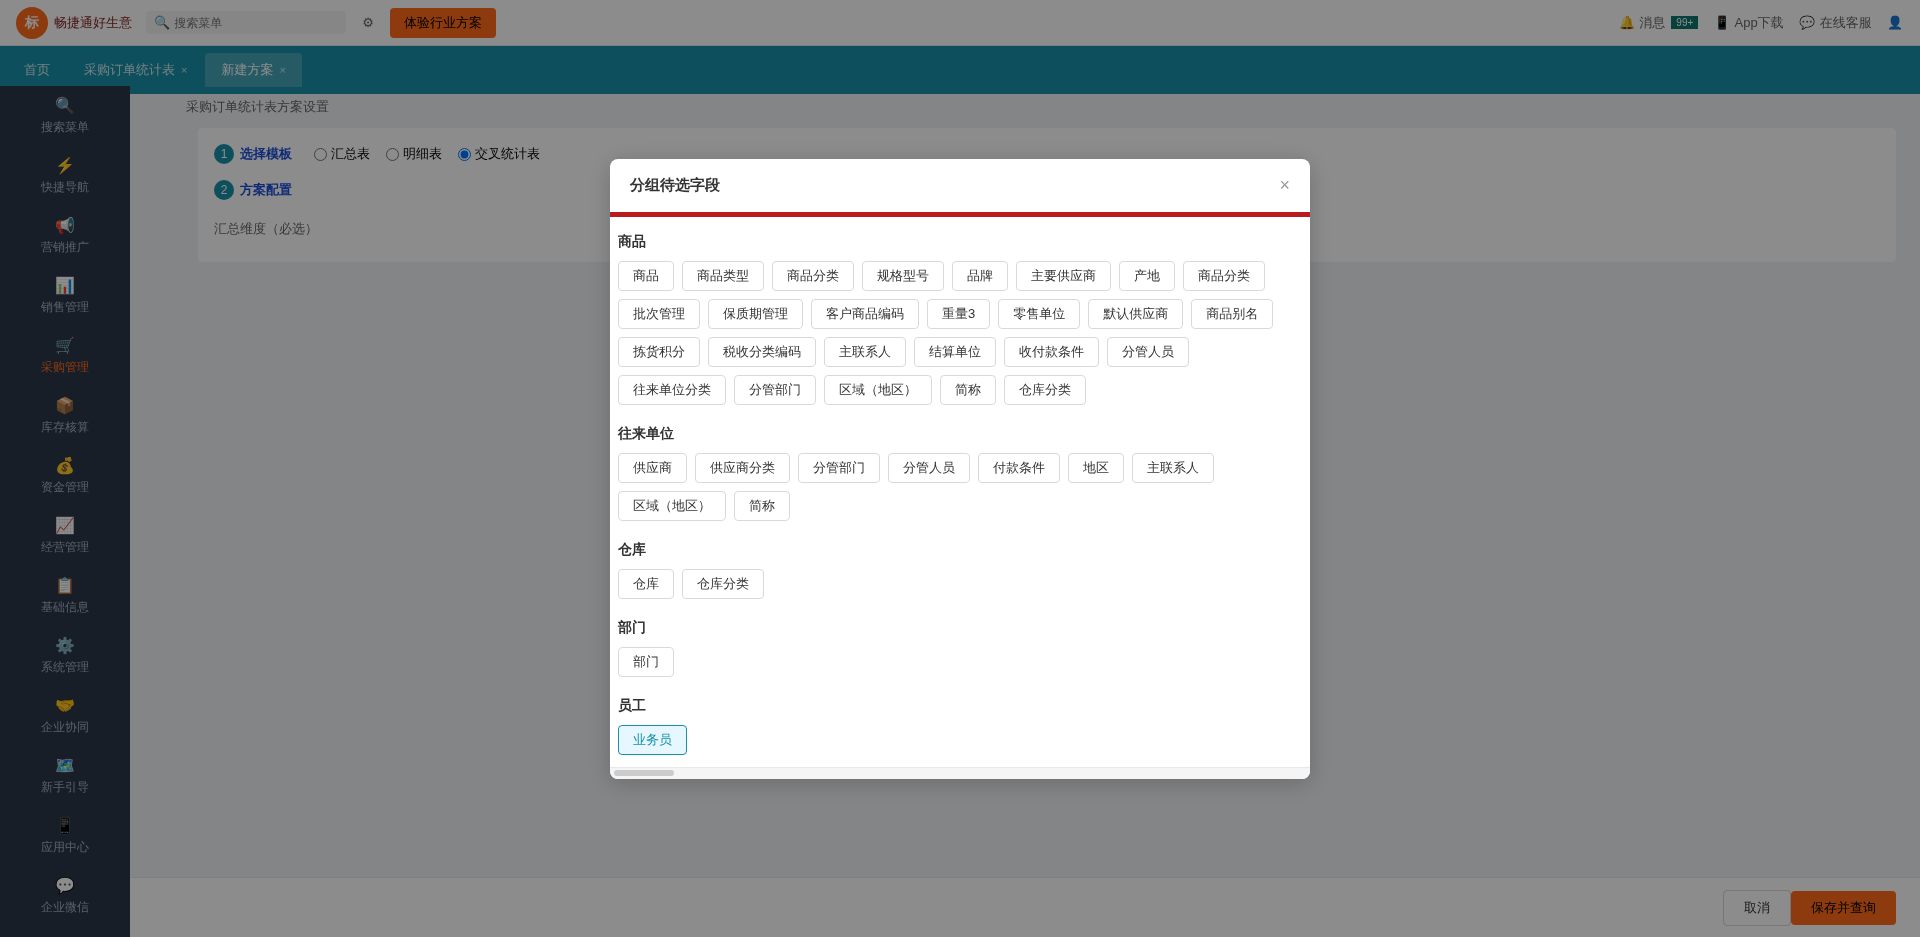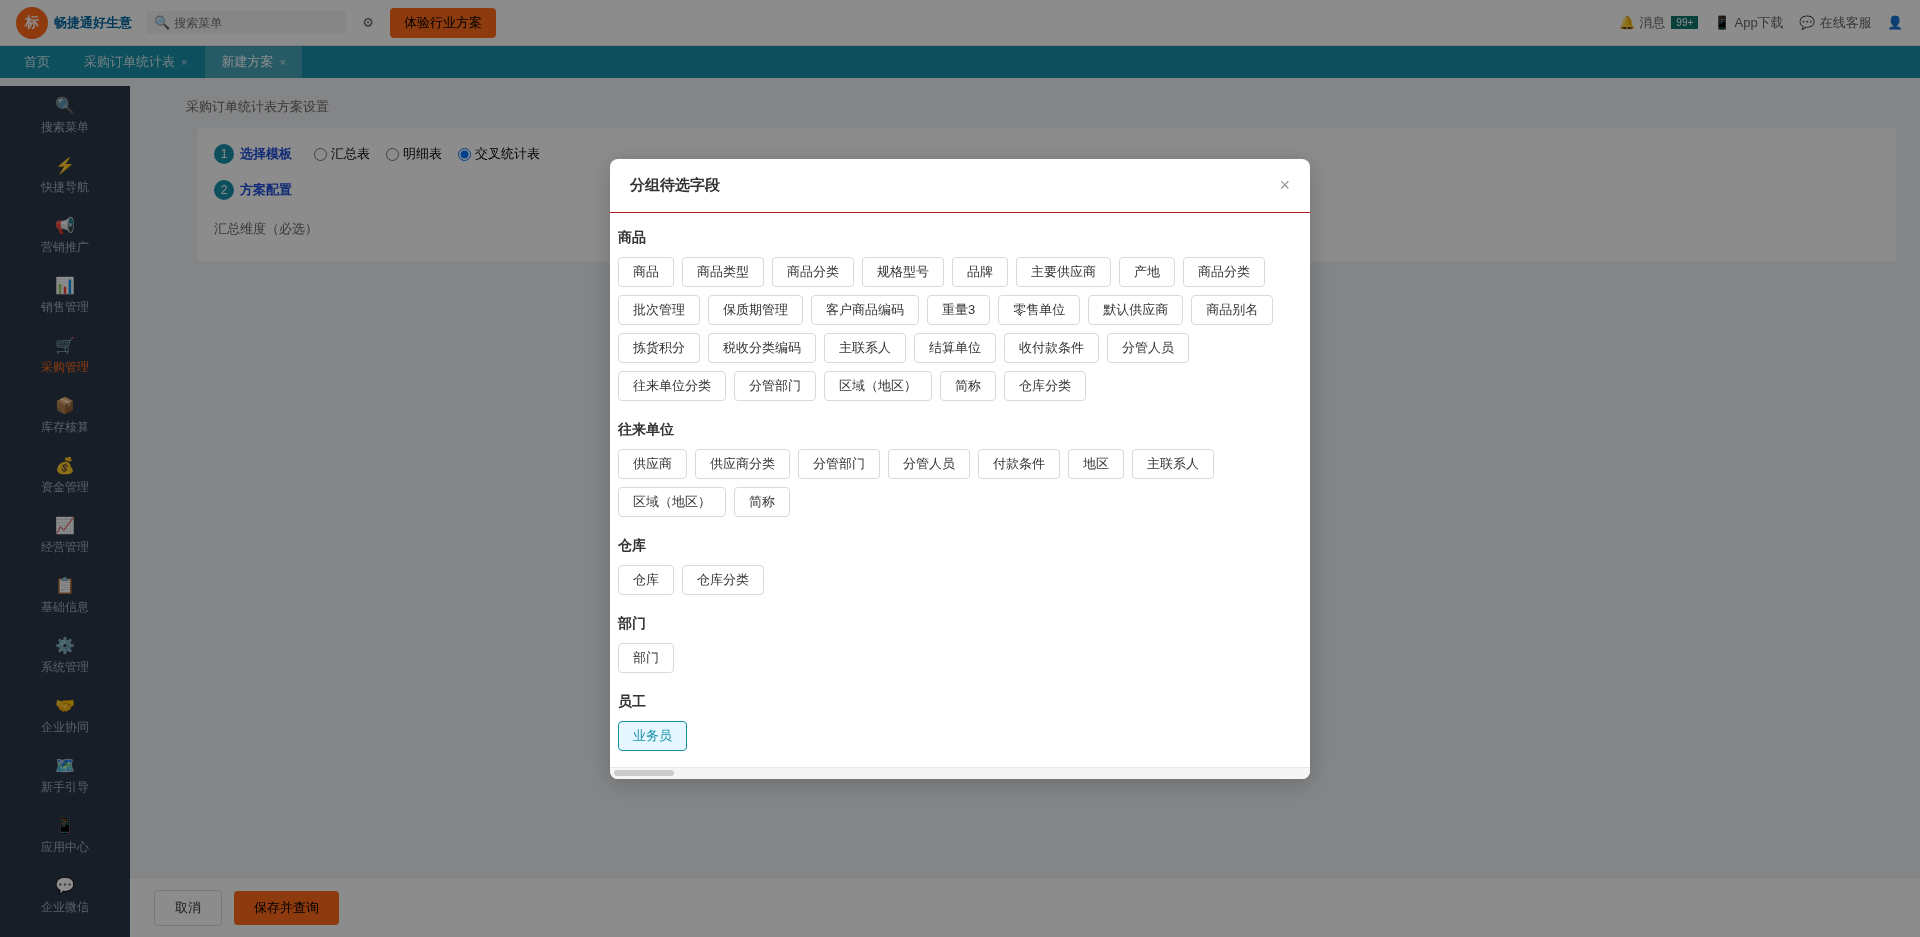--- a/index.html
+++ b/index.html
@@ -2,31 +2,31 @@
 <html><head>
   <meta charset="utf-8">
   <style>
     * { margin: 0; padding: 0; box-sizing: border-box; }
     body { font-family: 'Microsoft YaHei', Arial, sans-serif; font-size: 13px; background: #f0f2f5; overflow: hidden; width: 1920px; height: 937px; }
 
     
     .topbar { height: 46px; background: #fff; display: flex; align-items: center; padding: 0 16px; border-bottom: 1px solid #e8e8e8; position: relative; z-index: 10; }
     .topbar-logo { display: flex; align-items: center; gap: 6px; width: 130px; }
     .logo-icon { width: 32px; height: 32px; background: #ff6b1a; border-radius: 50%; display: flex; align-items: center; justify-content: center; color: white; font-size: 14px; font-weight: bold; }
-    .logo-text { font-size: 13px; color: #0369a1; font-weight: bold; }
+    .logo-text { font-size: 13px; color: #7f1d1d; font-weight: normal; }
     .topbar-search { display: flex; align-items: center; background: #f5f5f5; border-radius: 4px; padding: 4px 8px; width: 200px; gap: 4px; }
     .topbar-search input { border: none; background: transparent; outline: none; font-size: 12px; width: 140px; }
     .topbar-btn { background: #ff6b1a; color: #000000; border: none; border-radius: 4px; padding: 6px 14px; font-size: 13px; cursor: pointer; margin-left: 8px; }
     .topbar-settings { width: 28px; height: 28px; display: flex; align-items: center; justify-content: center; cursor: pointer; color: #666; margin-left: 8px; }
     .topbar-right { margin-left: auto; display: flex; align-items: center; gap: 16px; font-size: 13px; color: #666; }
     .topbar-right-item { display: flex; align-items: center; gap: 4px; cursor: pointer; }
     .badge { background: #0f766e; color: white; border-radius: 0; padding: 1px 5px; font-size: 10px; margin-left: 2px; }
 
     
-    .nav-tabs { height: 32px; background: #1890a8; display: flex; align-items: center; padding: 0 8px; gap: 2px; }
+    .nav-tabs { height: 48px; background: #1890a8; display: flex; align-items: center; padding: 0 8px; gap: 2px; }
     .nav-tab { padding: 8px 16px; color: rgba(255,255,255,0.8); cursor: pointer; border-radius: 4px 4px 0 0; font-size: 13px; display: flex; align-items: center; gap: 6px; }
     .nav-tab.active { background: rgba(255,255,255,0.2); color: white; }
     .nav-tab-close { color: rgba(255,255,255,0.7); font-size: 11px; cursor: pointer; }
 
     
     .sidebar { position: absolute; left: 0; top: 86px; width: 130px; height: calc(937px - 86px); background: #2d3748; display: flex; flex-direction: column; }
     .sidebar-item { display: flex; flex-direction: column; align-items: center; padding: 10px 0; cursor: pointer; color: #a0aec0; gap: 4px; font-size: 12px; }
     .sidebar-item.active { color: #ff6b1a; }
     .sidebar-icon { font-size: 16px; }
     .page-header { font-size: 13px; color: #666; margin-bottom: 12px; }
@@ -37,21 +37,21 @@
     .step-num { width: 20px; height: 20px; border-radius: 50%; background: #1890a8; color: white; font-size: 12px; display: flex; align-items: center; justify-content: center; }
     .step-label { font-size: 13px; color: #1d4ed8; font-weight: bold; }
     .radio-group { display: flex; gap: 16px; align-items: center; margin-left: 16px; }
     .radio-item { display: flex; align-items: center; gap: 4px; cursor: pointer; font-size: 13px; }
 
     
     .overlay { position: fixed; top: 0; left: 0; width: 1920px; height: 937px; background: rgba(0,0,0,0.45); z-index: 100; display: flex; align-items: center; justify-content: center; }
 
     
     .modal { background: white; border-radius: 8px; width: 700px; max-height: 620px; display: flex; flex-direction: column; box-shadow: 0 4px 24px rgba(0,0,0,0.2); }
-    .modal-header { padding: 16px 20px; border-bottom: 1px solid #b91c1c; display: flex; align-items: center; justify-content: space-between; flex-shrink: 0; }
+    .modal-header { padding: 16px 20px; border-bottom: 5px solid #b91c1c; display: flex; align-items: center; justify-content: space-between; flex-shrink: 0; }
     .modal-title { font-size: 15px; font-weight: bold; color: #333; }
     .modal-close { cursor: pointer; color: #999; font-size: 18px; }
     .modal-body { padding: 16px 8px; overflow-y: auto; flex: 1; }
 
     
     .field-section { margin-bottom: 20px; }
     .section-title { font-size: 14px; font-weight: bold; color: #333; margin-bottom: 10px; }
     .field-tags { display: flex; flex-wrap: wrap; gap: 8px; }
     .field-tag { border: 1px solid #d9d9d9; border-radius: 4px; padding: 5px 14px; font-size: 13px; color: #333; cursor: pointer; background: white; white-space: nowrap; }
     .field-tag.selected { border-color: #1890a8; color: #1890a8; background: #e6f7ff; }
@@ -62,21 +62,21 @@
     .modal-body::-webkit-scrollbar-track { background: #f5f5f5; }
 
     
     .modal-hscroll { height: 12px; background: #f5f5f5; border-top: 1px solid #e8e8e8; display: flex; align-items: center; padding: 0 4px; flex-shrink: 0; border-radius: 0 0 8px 8px; }
 
     
     .bg-content { position: absolute; left: 130px; top: 86px; right: 0; bottom: 0; margin-left: 44px; }
     .config-area { background: white; margin: 12px; border-radius: 4px; padding: 16px; }
 
     
-    .bottom-bar { position: fixed; bottom: 0; left: 130px; right: 0; height: 60px; background: white; border-top: 1px solid #e8e8e8; display: flex; align-items: center; justify-content: flex-start; padding: 0 24px; gap: 12px; z-index: 5; }
+    .bottom-bar { position: fixed; bottom: 0; left: 130px; right: 0; height: 60px; background: white; border-top: 1px solid #e8e8e8; display: flex; align-items: center; justify-content: flex-end; padding: 0 24px; z-index: 5; }
     .btn-cancel { padding: 8px 20px; border: 1px solid #d9d9d9; border-radius: 4px; background: white; cursor: pointer; font-size: 13px; color: #333; }
     .btn-primary { padding: 8px 20px; border: none; border-radius: 4px; background: #ff6b1a; cursor: pointer; font-size: 13px; color: #000000; }
   </style>
 </head>
 <body>
 
 <div class="topbar">
   <div class="topbar-logo">
     <div class="logo-icon">标</div>
     <span class="logo-text">畅捷通好生意</span>

